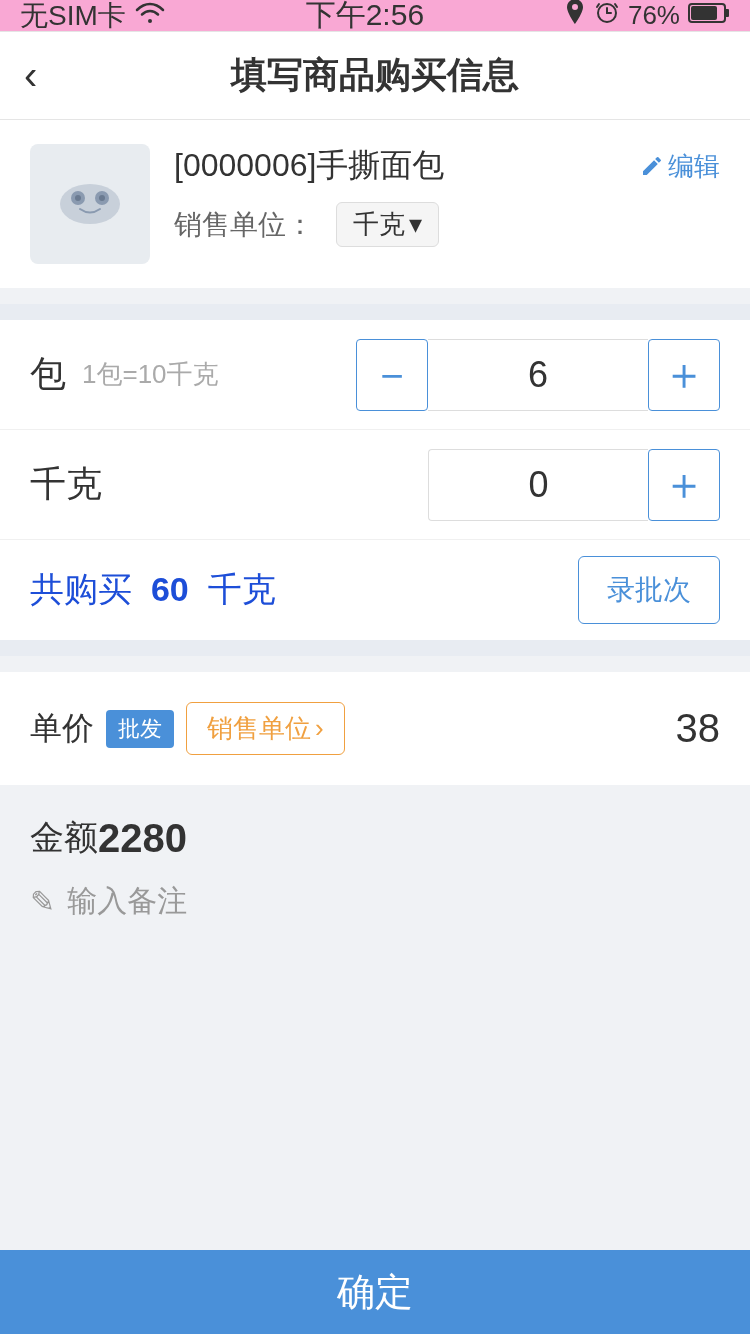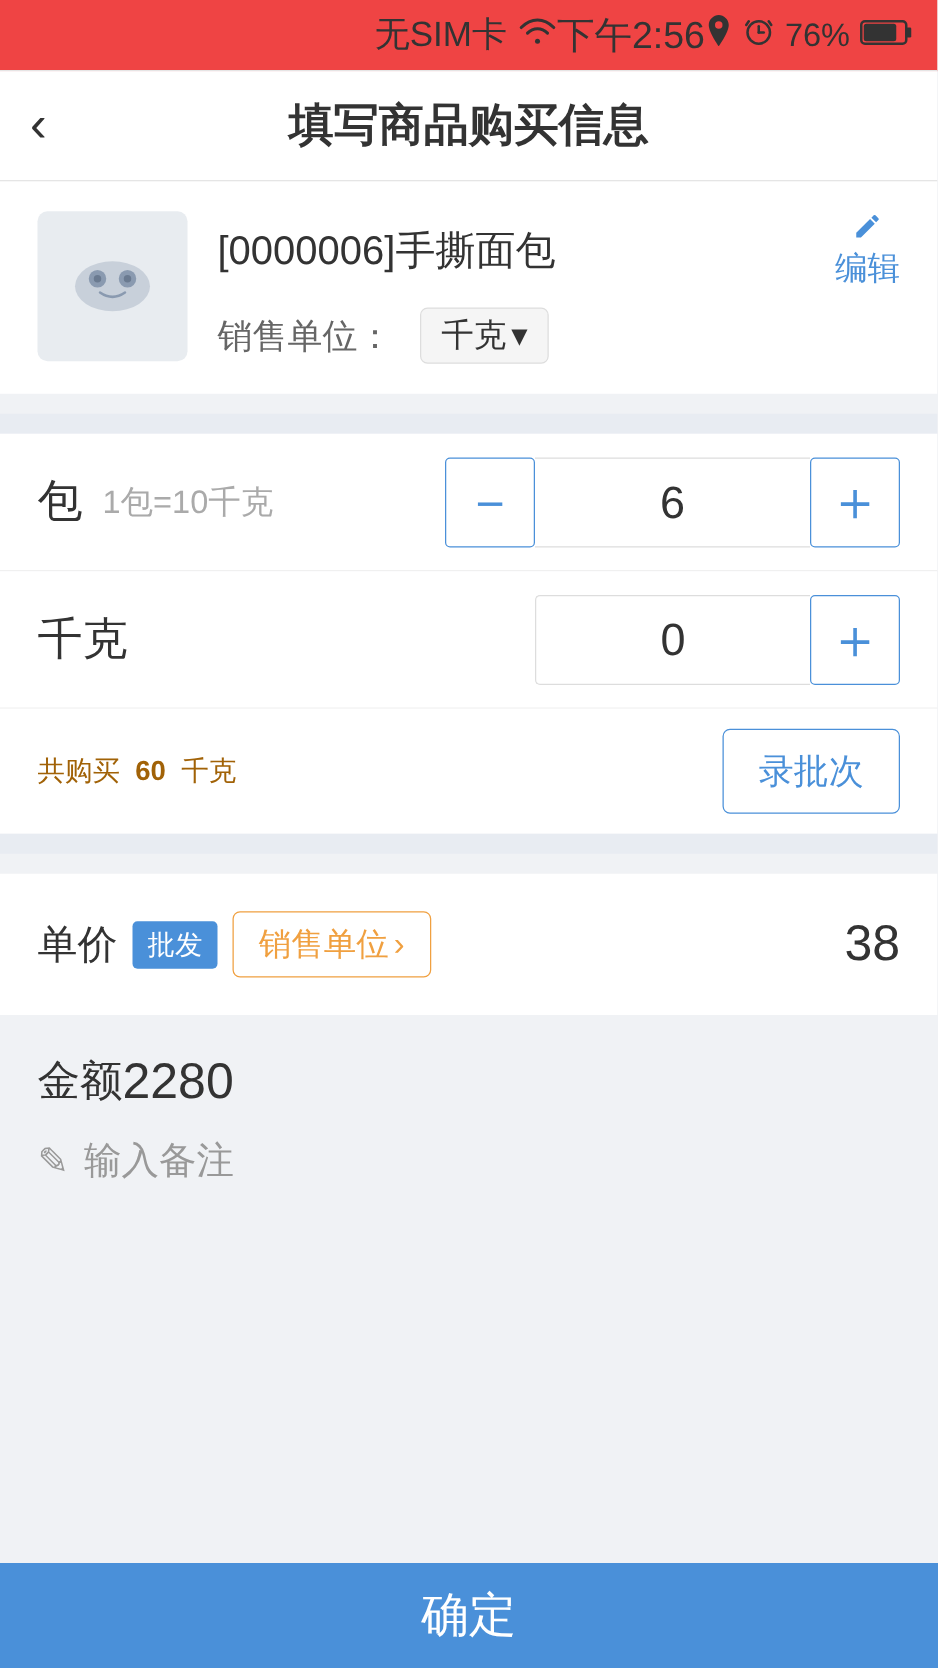--- a/index.html
+++ b/index.html
@@ -9,25 +9,25 @@
       min-height: 1334px;
       font-family: -apple-system, "PingFang SC", "Helvetica Neue", Arial, sans-serif;
       background: #f0f2f5;
       font-size: 32px;
       color: #333;
     }
 
     
     .status-bar {
       width: 750px;
-      height: 57px;
-      background: #ef4444;
-      display: flex;
-      align-items: center;
-      justify-content: flex-end;
+      height: 32px;
+      background: #f9a8d4;
+      display: flex;
+      align-items: center;
+      justify-content: space-between;
       padding: 0 20px;
       font-size: 28px;
       color: #333;
       border-bottom: 1px solid #e5e5e5;
     }
     .status-left { display: flex; align-items: center; gap: 8px; }
     .status-center { font-size: 30px; font-weight: 500; }
     .status-right { display: flex; align-items: center; gap: 8px; font-size: 26px; }
 
     
@@ -82,21 +82,20 @@
       display: flex;
       justify-content: space-between;
       align-items: center;
     }
     .edit-link {
       font-size: 26px;
       color: #4a90d9;
       display: flex;
       align-items: center;
       gap: 4px;
-      flex-direction: column;
     }
     .product-stock {
       font-size: 28px;
       color: #666;
       margin-bottom: 10px;
     }
     .product-unit {
       font-size: 28px;
       color: #666;
       display: flex;
@@ -180,22 +179,22 @@
     
     .total-row {
       background: #fff;
       padding: 0 30px;
       display: flex;
       align-items: center;
       height: 100px;
     }
     .total-label {
       flex: 1;
-      font-size: 22px;
-      color: #a16207;
+      font-size: 34px;
+      color: #1d4ed8;
     }
     .total-label span.highlight {
       font-weight: 600;
     }
     .batch-btn {
       border: 1px solid #4a90d9;
       color: #4a90d9;
       font-size: 28px;
       padding: 14px 28px;
       border-radius: 6px;
@@ -259,21 +258,21 @@
       align-items: center;
       margin-bottom: 20px;
     }
     .amount-label {
       font-size: 34px;
       color: #333;
     }
     .amount-value {
       font-size: 40px;
       color: #333;
-      font-weight: 400;
+      font-weight: 700;
     }
     .remark-row {
       display: flex;
       align-items: center;
       gap: 12px;
       color: #999;
       font-size: 30px;
     }
 
     

